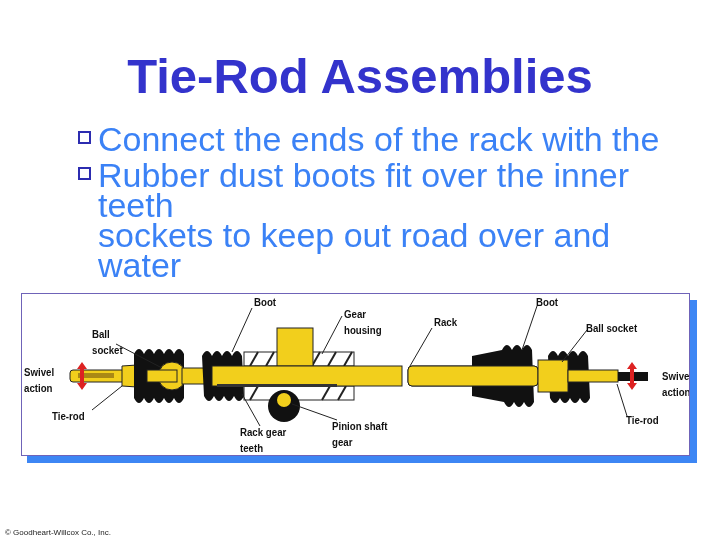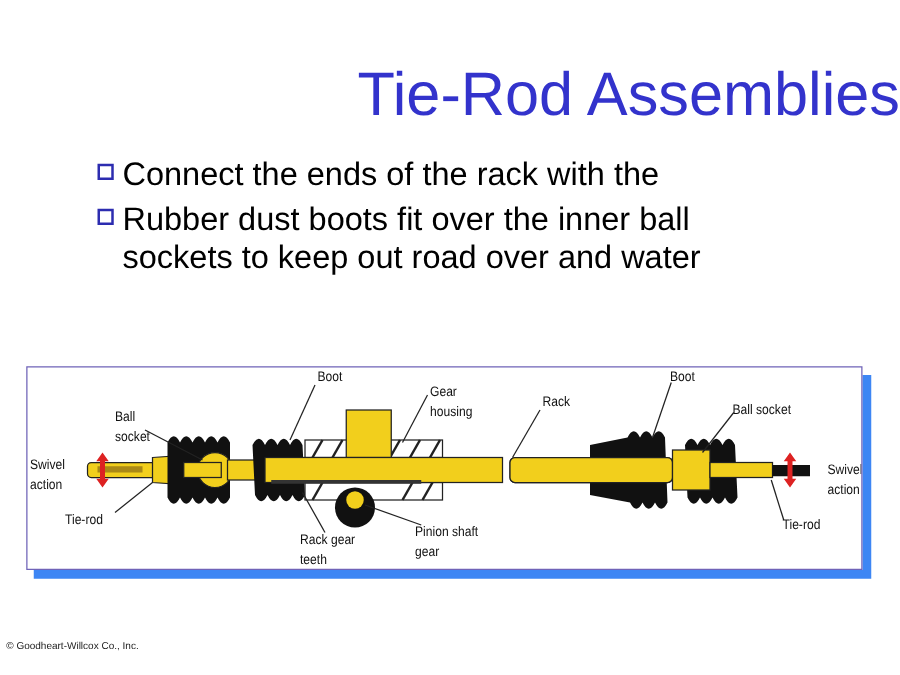--- a/index.html
+++ b/index.html
@@ -1,39 +1,39 @@
 <!DOCTYPE html>
 <html><head>
 <meta charset="utf-8">
 <style>
   html, body { margin:0; padding:0; }
   body { width:720px; height:540px; background:#ffffff; position:relative; overflow:hidden; font-family:"Liberation Sans", sans-serif; }
-  .title { position:absolute; left:0; width:720px; top:46px; text-align:right; color:#3333cc; font-weight:normal; font-size:49px; line-height:60px; letter-spacing:0px; }
+  .title { position:absolute; left:0; width:720px; top:46px; text-align:center; color:#3333cc; font-weight:bold; font-size:49px; line-height:60px; letter-spacing:0px; }
   .bullets { position:absolute; left:76px; top:124px; width:620px; margin:0; padding:0; list-style:none; }
-  .bullet { position:relative; padding-left:22px; color:#000000; font-size:26px; line-height:30px; margin-bottom:6px; }
+  .bullet { position:relative; padding-left:22px; color:#3b82f6; font-size:34px; line-height:30px; margin-bottom:6px; }
   .bullet .box { position:absolute; left:2px; top:7px; width:13px; height:13px; border:2.5px solid #2c2cb0; box-sizing:border-box; }
   .figure-shadow { position:absolute; left:27px; top:300px; width:670px; height:163px; background:#3d86f4; }
-  .figure { position:absolute; left:21px; top:293px; width:669px; height:163px; background:#fff; border:1.5px solid #6f63b8; box-sizing:border-box; overflow:hidden; }
+  .figure { position:absolute; left:21px; top:293px; width:669px; height:163px; background:#fff; border:1.5px solid #6f63b8; box-sizing:border-box; overflow:hidden;font-weight:bold; }
   .figure svg { position:absolute; left:0; top:0; }
   .lbl { position:absolute; font-family:"Liberation Sans", sans-serif; font-size:11px; line-height:13px; color:#111; transform:scaleX(0.88); transform-origin:left top; white-space:nowrap; }
-  .footer { position:absolute; left:5px; top:512px; font-size:8px; color:#222; }
+  .footer { position:absolute; left:5px; top:528px; font-size:8px; color:#222; }
 </style>
 </head>
 <body>
 
 <div class="title">Tie-Rod Assemblies</div>
 
 <ul class="bullets">
   <li class="bullet">
     <span class="box"></span>
     <span>Connect the ends of the rack with the</span><br>
   </li>
   <li class="bullet">
     <span class="box"></span>
-    <span>Rubber dust boots fit over the inner ball</span><br>
+    <span>Rubber dust boots fit over the inner teeth</span><br>
     <span>sockets to keep out road over and water</span>
   </li>
 </ul>
 
 <div class="figure-shadow"></div>
 <div class="figure">
   <svg width="669" height="163" viewBox="0 0 669 163">
 
     <rect x="48" y="76" width="55" height="12" rx="3" fill="#f2cf1c" stroke="#222" stroke-width="1"></rect>
     <rect x="56" y="79" width="36" height="5" fill="#7a5a10" opacity="0.6"></rect>

